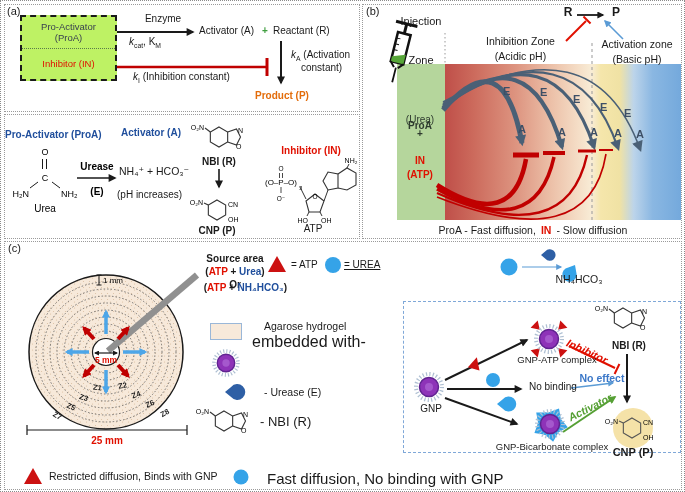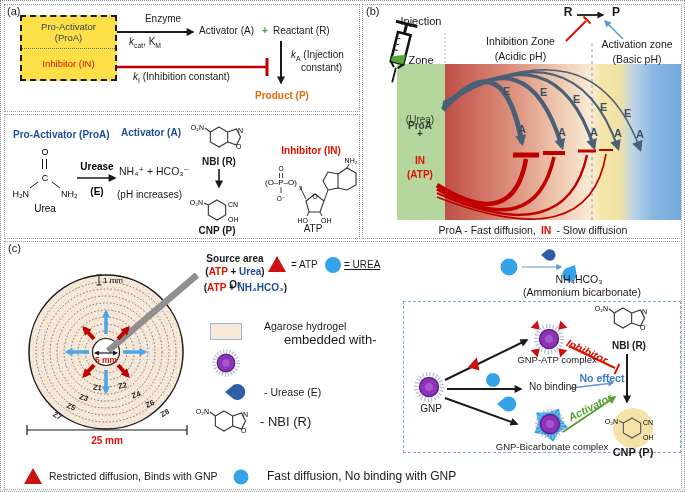--- a/index.html
+++ b/index.html
@@ -12,21 +12,21 @@
   .b{font-weight:bold;}
   .it{font-style:italic;}
   .red{color:#e01000;}
   .blue{color:#1f4e9c;}
   .org{color:#e36c0a;}
   .grn{color:#3f9e3f;}
   .dgrn{color:#56a035;}
   .slate{color:#3d4f66;}
   .plab{font-size:11px;}
   sub{font-size:68%;}
-  .greenbox{position:absolute;background:#fde047;border:2px dashed #1a1a1a;display:flex;flex-direction:column;box-sizing:border-box;}
+  .greenbox{position:absolute;background:#bef264;border:2px dashed #1a1a1a;display:flex;flex-direction:column;box-sizing:border-box;}
   .gbcell{flex:1;display:flex;flex-direction:column;align-items:center;justify-content:center;font-size:9.5px;}
   .gbtop{border-bottom:1px dotted #5a7a4a;color:#39414f;}
   .zgreen{position:absolute;background:#b5d69c;}
   .zgrad{position:absolute;background:linear-gradient(90deg,#bf4f49 0%,#cc6a5c 12%,#dd9480 30%,#ecc0a8 45%,#f5dfc8 57%,#f8ecd6 62%,#f5e6ab 66%,#f0e2a4 74%,#bcd4ea 80%,#8ab7e2 88%,#74a9dc 100%);}
   .bluebox{position:absolute;border:1.5px dashed #7fa8d8;box-sizing:border-box;}
   .agarose{position:absolute;background:#f7e9da;border:1px solid #9ab7d8;box-sizing:border-box;
     background-image:radial-gradient(#dcc0a2 0.6px,transparent 0.7px);background-size:4px 4px;}
   svg{position:absolute;left:0;top:0;}
   svg text{font-family:"Liberation Sans","DejaVu Sans",sans-serif;}
   .capline{position:absolute;display:flex;gap:5px;justify-content:center;font-size:10.5px;}
@@ -56,21 +56,21 @@
       </div>
       <div class="gbcell red">
         <span>Inhibitor (IN)</span>
       </div>
     </div>
     <div class="t c" style="left:128px;top:8px;width:60px;">Enzyme</div>
     <div class="t" style="left:124px;top:31px;"><i>k</i><sub>cat</sub><span>, K</span><sub>M</sub></div>
     <div class="t" style="left:194px;top:20px;">Activator (A)</div>
     <div class="t b grn c" style="left:254px;top:20px;width:12px;">+</div>
     <div class="t" style="left:268px;top:20px;">Reactant (R)</div>
-    <div class="t" style="left:286px;top:44px;"><i>k</i><sub>A</sub> <span>(Injection</span></div>
+    <div class="t" style="left:286px;top:44px;"><i>k</i><sub>A</sub> <span>(Activation</span></div>
     <div class="t" style="left:296px;top:57px;">constant)</div>
     <div class="t" style="left:128px;top:66px;"><i>k</i><sub>I</sub> <span>(Inhibition constant)</span></div>
     <div class="t b org c" style="left:246px;top:85px;width:62px;">Product (P)</div>
   </div>
 
   <div class="panel" style="left:3px;top:113px;width:356px;height:125px;">
     <svg width="356" height="125">
       <defs>
         <marker id="mkA2" viewBox="0 0 10 10" refX="8" refY="5" markerWidth="9" markerHeight="8" orient="auto" markerUnits="userSpaceOnUse">
             <path d="M0,0L10,5L0,10Z" fill="#1a1a1a"></path>
@@ -126,21 +126,21 @@
         <line x1="315" y1="97" x2="317" y2="101" stroke="#333" stroke-width="1"></line>
         <text x="303" y="108" font-size="7" text-anchor="end">HO</text>
         <text x="316" y="108" font-size="7">OH</text>
         <line x1="319" y1="86" x2="323" y2="75" stroke="#333" stroke-width="1"></line>
         <path d="M318,66 L323,57 L333,59 L333,73 L323,75 Z" fill="none" stroke="#333" stroke-width="1.1"></path>
         <path d="M333,59 L342,53 L351,58 L351,70 L342,75 L333,73" fill="none" stroke="#333" stroke-width="1.1"></path>
         <line x1="342" y1="53" x2="344" y2="49" stroke="#333" stroke-width="1"></line>
         <text x="346" y="48" font-size="7" text-anchor="middle">NH₂</text>
       </g>
     </svg>
-    <div class="t b blue" style="left:8px;top:14px;">Pro-Activator (ProA)</div>
+    <div class="t b blue" style="left:0;top:14px;">Pro-Activator (ProA)</div>
     <div class="t b blue" style="left:116px;top:12px;">Activator (A)</div>
     <div class="t" style="left:114px;top:50px;font-size:10.5px;">NH₄⁺ + HCO₃⁻</div>
     <div class="t" style="left:112px;top:74px;">(pH increases)</div>
     <div class="t b c" style="left:190px;top:41px;width:48px;">NBI (R)</div>
     <div class="t b c" style="left:188px;top:110px;width:48px;">CNP (P)</div>
     <div class="t b red c" style="left:270px;top:30px;width:72px;">Inhibitor (IN)</div>
     <div class="t c" style="left:288px;top:108px;width:40px;">ATP</div>
   </div>
 
   <div class="panel" style="left:361px;top:3px;width:320px;height:235px;">
@@ -399,35 +399,34 @@
 
     <div class="t b c" style="left:196px;top:11px;width:68px;">Source area</div>
     <div class="t b c" style="left:186px;top:24px;width:88px;"><span>(</span><span class="red">ATP</span><span> + </span><span class="blue">Urea</span><span>)</span></div>
     <div class="t b c" style="left:196px;top:37px;width:68px;">Or</div>
     <div class="t b c" style="left:178px;top:40px;width:104px;text-align:right;"><span>(</span><span class="red">ATP</span><span> + </span><span class="blue">NH₄HCO₃</span><span>)</span></div>
     <div class="t" style="left:286px;top:17px;text-align:right;">= ATP</div>
     <div class="t" style="left:339px;top:17px;text-decoration:underline;">= UREA</div>
 
     <div class="agarose" style="left:205px;top:81px;width:32px;height:17px;"></div>
     <div class="t" style="left:259px;top:78px;font-size:10.5px;">Agarose hydrogel</div>
-    <div class="t" style="left:279px;top:91px;font-size:13px;">embedded with-</div>
+    <div class="t" style="left:247px;top:91px;font-size:16px;">embedded with-</div>
     <div class="t" style="left:259px;top:144px;font-size:10.5px;">- Urease (E)</div>
     <div class="t" style="left:255px;top:173px;font-size:13px;">- NBI (R)</div>
 
     <div class="t c" style="left:542px;top:31px;width:64px;font-size:10.5px;">NH₄HCO₃</div>
-    <div class="t c" style="left:510px;top:44px;width:134px;font-size:10.5px;">(Ammonium bicarbonate)</div>
 
     <div class="bluebox" style="left:398px;top:59px;width:278px;height:152px;"></div>
     <div class="t c" style="left:406px;top:161px;width:40px;">GNP</div>
     <div class="t c" style="left:506px;top:113px;width:92px;font-size:9.5px;">GNP-ATP complex</div>
     <div class="t" style="left:524px;top:139px;">No binding</div>
     <div class="t c" style="left:482px;top:200px;width:130px;font-size:9.5px;">GNP-Bicarbonate complex</div>
     <div class="t b it red" style="left:562px;top:94px;width:62px;font-size:11px;transform:rotate(25deg);transform-origin:left center;">Inhibitor</div>
     <div class="t b c" style="left:568px;top:130px;width:58px;font-size:10.5px;color:#3c78c8;">No effect</div>
     <div class="t b it dgrn" style="left:564px;top:170px;width:62px;font-size:11px;transform:rotate(-27deg);transform-origin:left center;">Activator</div>
     <div class="t b c" style="left:598px;top:98px;width:52px;">NBI (R)</div>
     <div class="t b c" style="left:599px;top:204px;width:58px;font-size:11px;">CNP (P)</div>
 
     <div class="t" style="left:44px;top:228px;font-size:10.5px;">Restricted diffusion,  Binds with GNP</div>
-    <div class="t" style="left:262px;top:228px;font-size:12px;">Fast diffusion, No binding with GNP</div>
+    <div class="t" style="left:262px;top:228px;font-size:15px;">Fast diffusion, No binding with GNP</div>
   </div>
 
 </div>
 
 </body></html>

